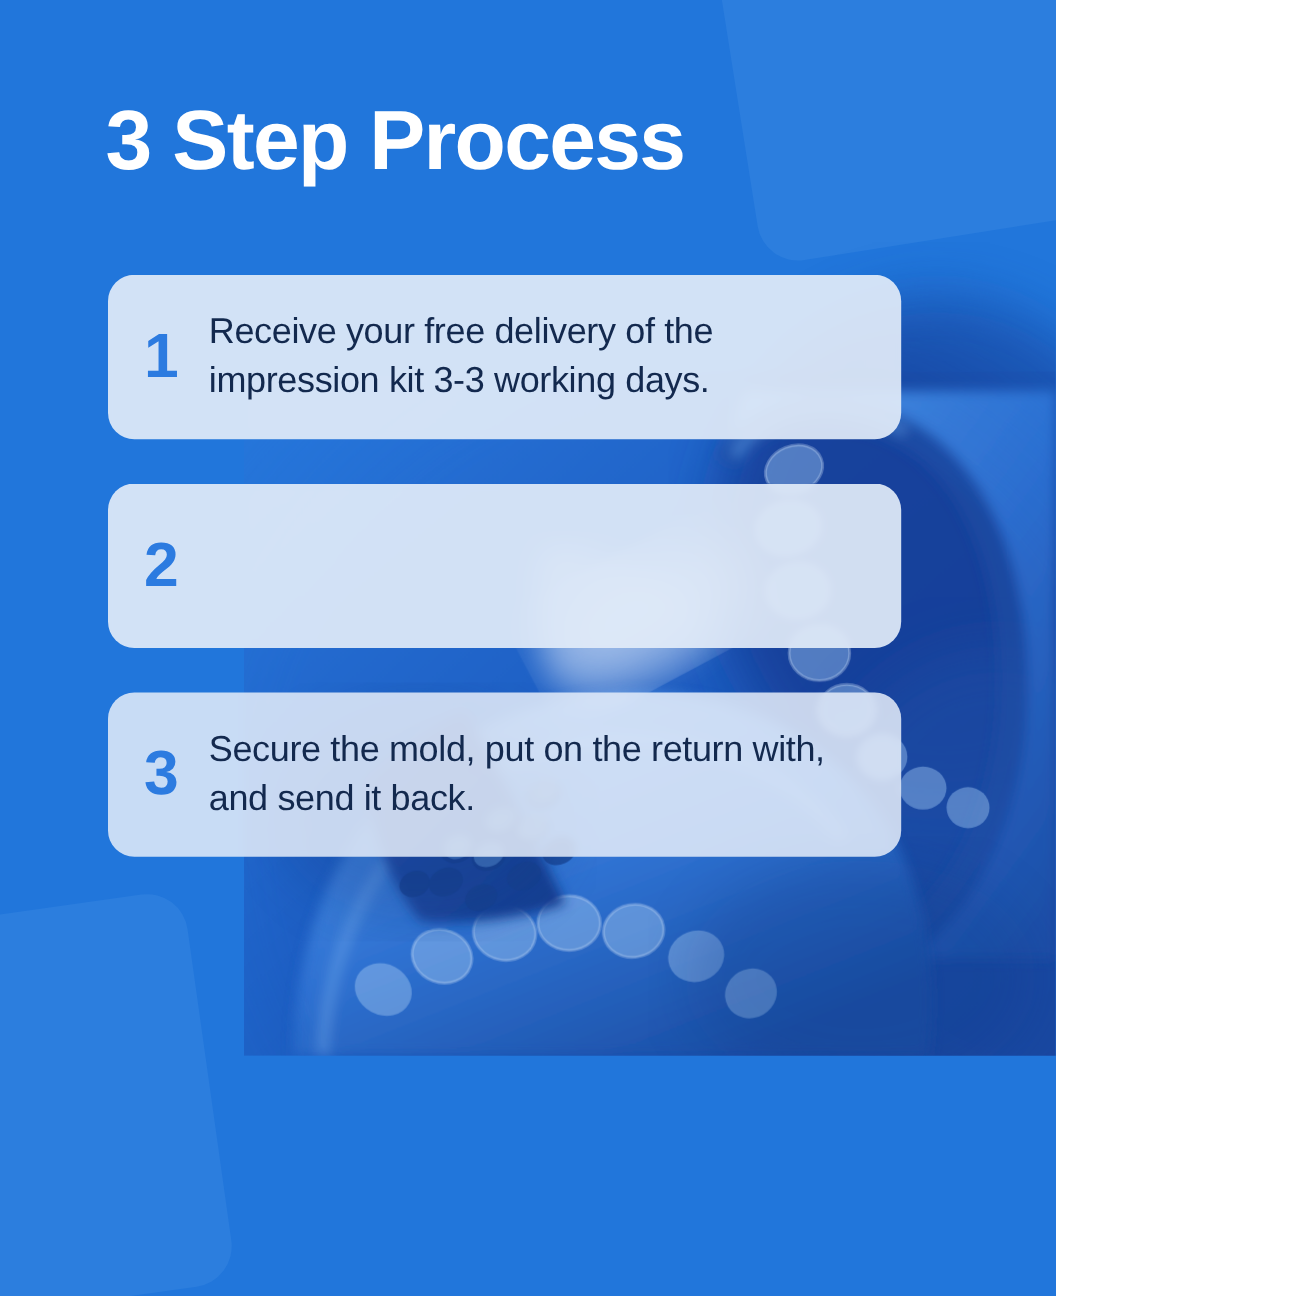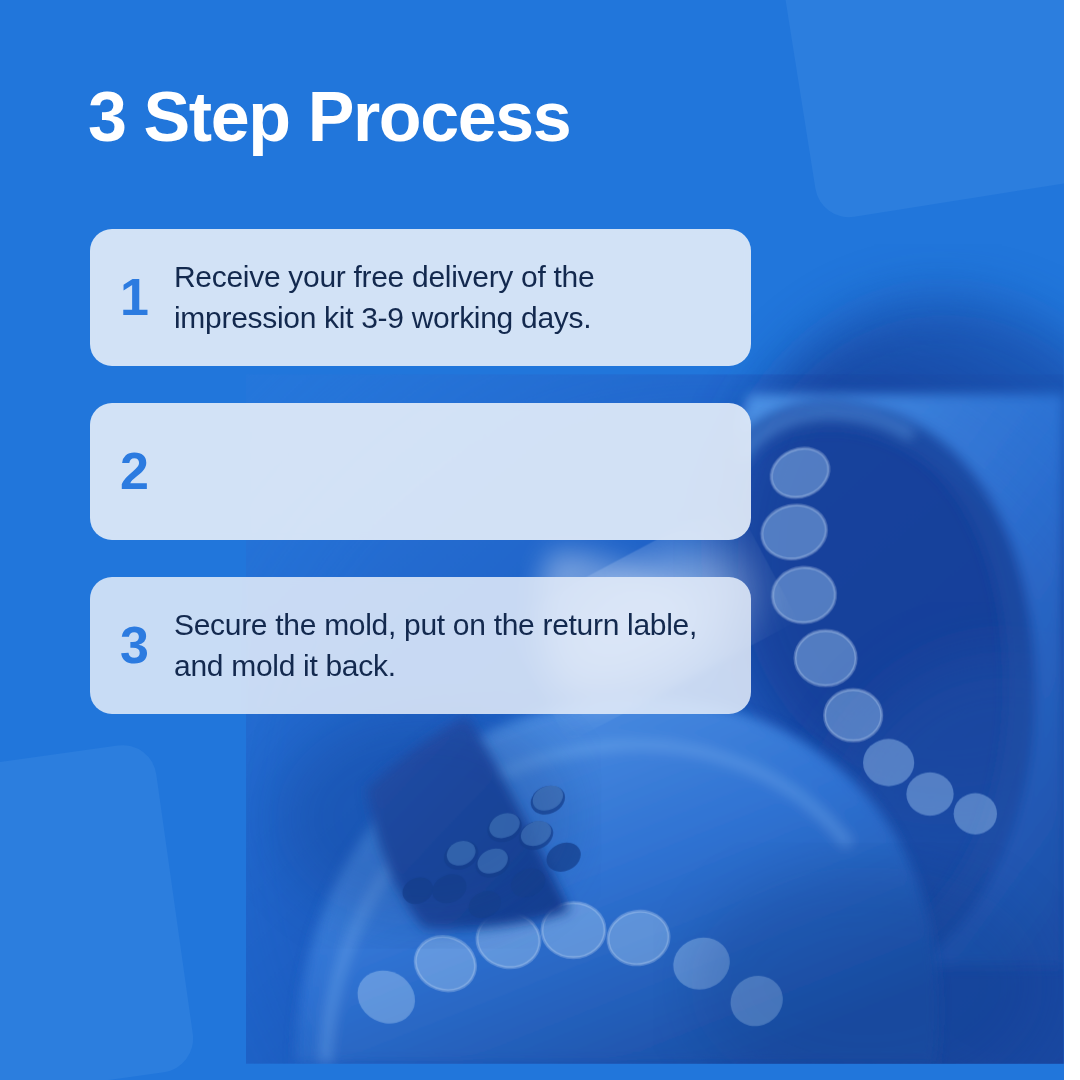--- a/index.html
+++ b/index.html
@@ -6,21 +6,21 @@
   * { margin:0; padding:0; box-sizing:border-box; }
 
   html, body {
     width:1080px; height:1080px;
     overflow:hidden;
     font-family:"Liberation Sans", sans-serif;
   }
 
   #poster {
     position:relative;
-    width:1064px; height:1080px;
+    width:880px; height:1080px;
     background:#2176DB;
     overflow:hidden;
   }
 
   
   .deco-panel {
     position:absolute;
     background:#2C7EDE;
     border-radius:34px;
     pointer-events:none;
@@ -238,26 +238,26 @@
       </g>
     </svg>
   </div>
 
   <h1 id="title">3 Step Process</h1>
 
   <div id="steps">
 
     <div class="step-card" id="card-1">
       <div class="step-num">1</div>
-      <div class="step-text">Receive your free delivery of the impression kit 3-9 working days.</div>
+      <div class="step-text">Receive your free delivery of the impression kit 3-3 working days.</div>
     </div>
 
     <div class="step-card" id="card-2">
       <div class="step-num">2</div>
     </div>
 
     <div class="step-card" id="card-3">
       <div class="step-num">3</div>
-      <div class="step-text">Secure the mold, put on the return lable, and mold it back.</div>
+      <div class="step-text">Secure the mold, put on the return with, and send it back.</div>
     </div>
 
   </div>
 </div>
 
 </body></html>

